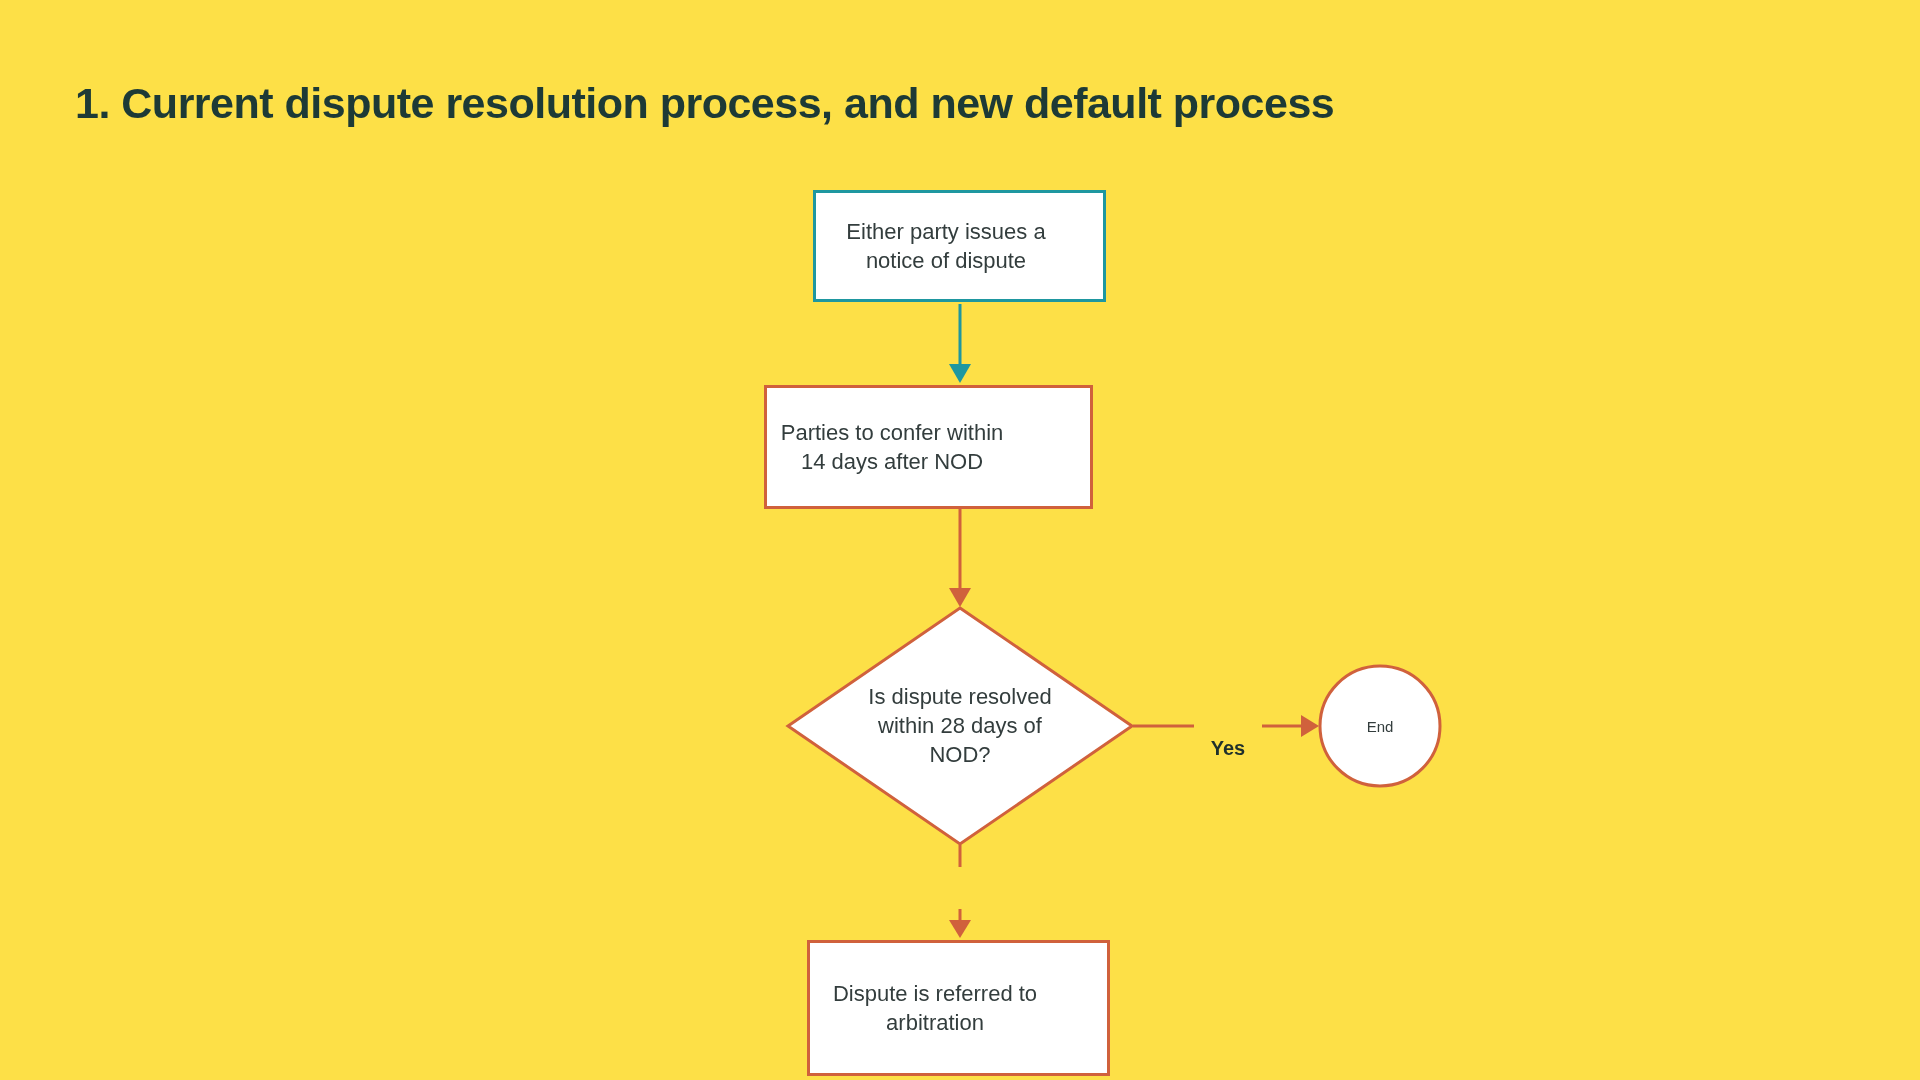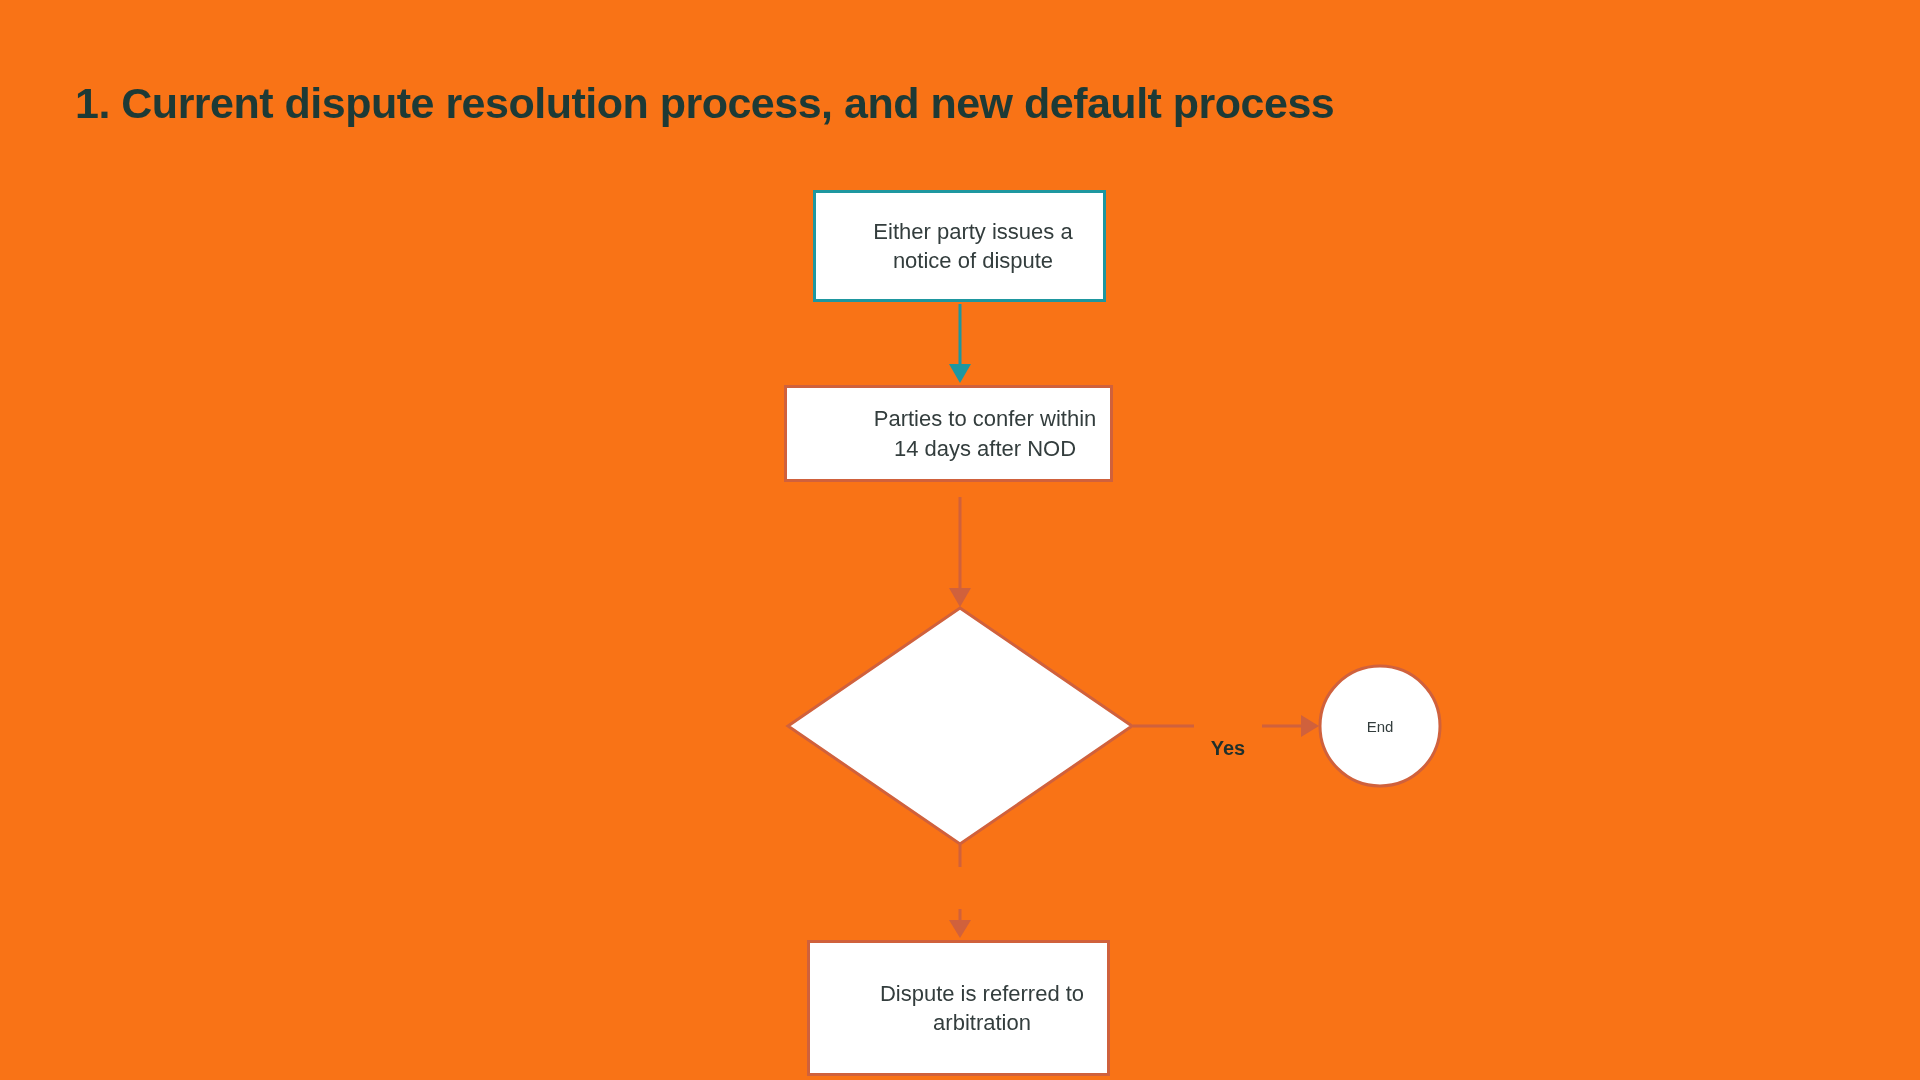--- a/index.html
+++ b/index.html
@@ -5,21 +5,21 @@
   html, body {
     margin: 0;
     padding: 0;
     background: #ffffff;
     font-family: "Liberation Sans", sans-serif;
   }
   .canvas {
     position: relative;
     width: 1920px;
     height: 1080px;
-    background: #f97316;
+    background: #fde047;
     overflow: hidden;
   }
   .page-title {
     position: absolute;
     left: 75px;
     top: 50px;
     font-size: 43px;
     font-weight: 700;
     letter-spacing: -0.5px;
     color: var(--title, #1d3a36);
@@ -40,31 +40,31 @@
   .connector-layer .end-circle {
     fill: #ffffff;
     stroke: var(--orange, #d0613c);
     stroke-width: 3;
   }
   .node {
     position: absolute;
     background: #ffffff;
     display: flex;
     align-items: center;
-    justify-content: flex-end;
+    justify-content: flex-start;
     text-align: center;
     box-sizing: border-box;
     color: var(--text, #333d3d);
     font-size: 22px;
     line-height: 1.32;
   }
   .node-rect-teal { border: 3px solid var(--teal, #1e97a0); }
   .node-rect-orange { border: 3px solid var(--orange, #d0613c); }
   .node-start { left: 813px; top: 190px; width: 293px; height: 112px; }
-  .node-confer { left: 784px; top: 385px; width: 329px; height: 97px; }
+  .node-confer { left: 764px; top: 385px; width: 329px; height: 124px; }
   .node-arbitration { left: 807px; top: 940px; width: 303px; height: 136px; }
   .node-label-inner { display: inline-block; }
   .node-start .node-label-inner { max-width: 260px; }
   .node-confer .node-label-inner { max-width: 250px; }
   .node-arbitration .node-label-inner { max-width: 250px; }
   .diamond-label {
     position: absolute;
     left: 960px;
     top: 726px;
     transform: translate(-50%, -50%);
@@ -122,20 +122,21 @@
   </svg>
 
   <div class="node node-rect-teal node-start">
     <span class="node-label-inner">Either party issues a notice of dispute</span>
   </div>
 
   <div class="node node-rect-orange node-confer">
     <span class="node-label-inner">Parties to confer within 14 days after NOD</span>
   </div>
 
+  <div class="diamond-label">Is dispute resolved within 28 days of NOD?</div>
 
   <div class="edge-label edge-label-yes">Yes</div>
 
   <div class="end-label">End</div>
 
   <div class="edge-label edge-label-no">No</div>
 
   <div class="node node-rect-orange node-arbitration">
     <span class="node-label-inner">Dispute is referred to arbitration</span>
   </div>

